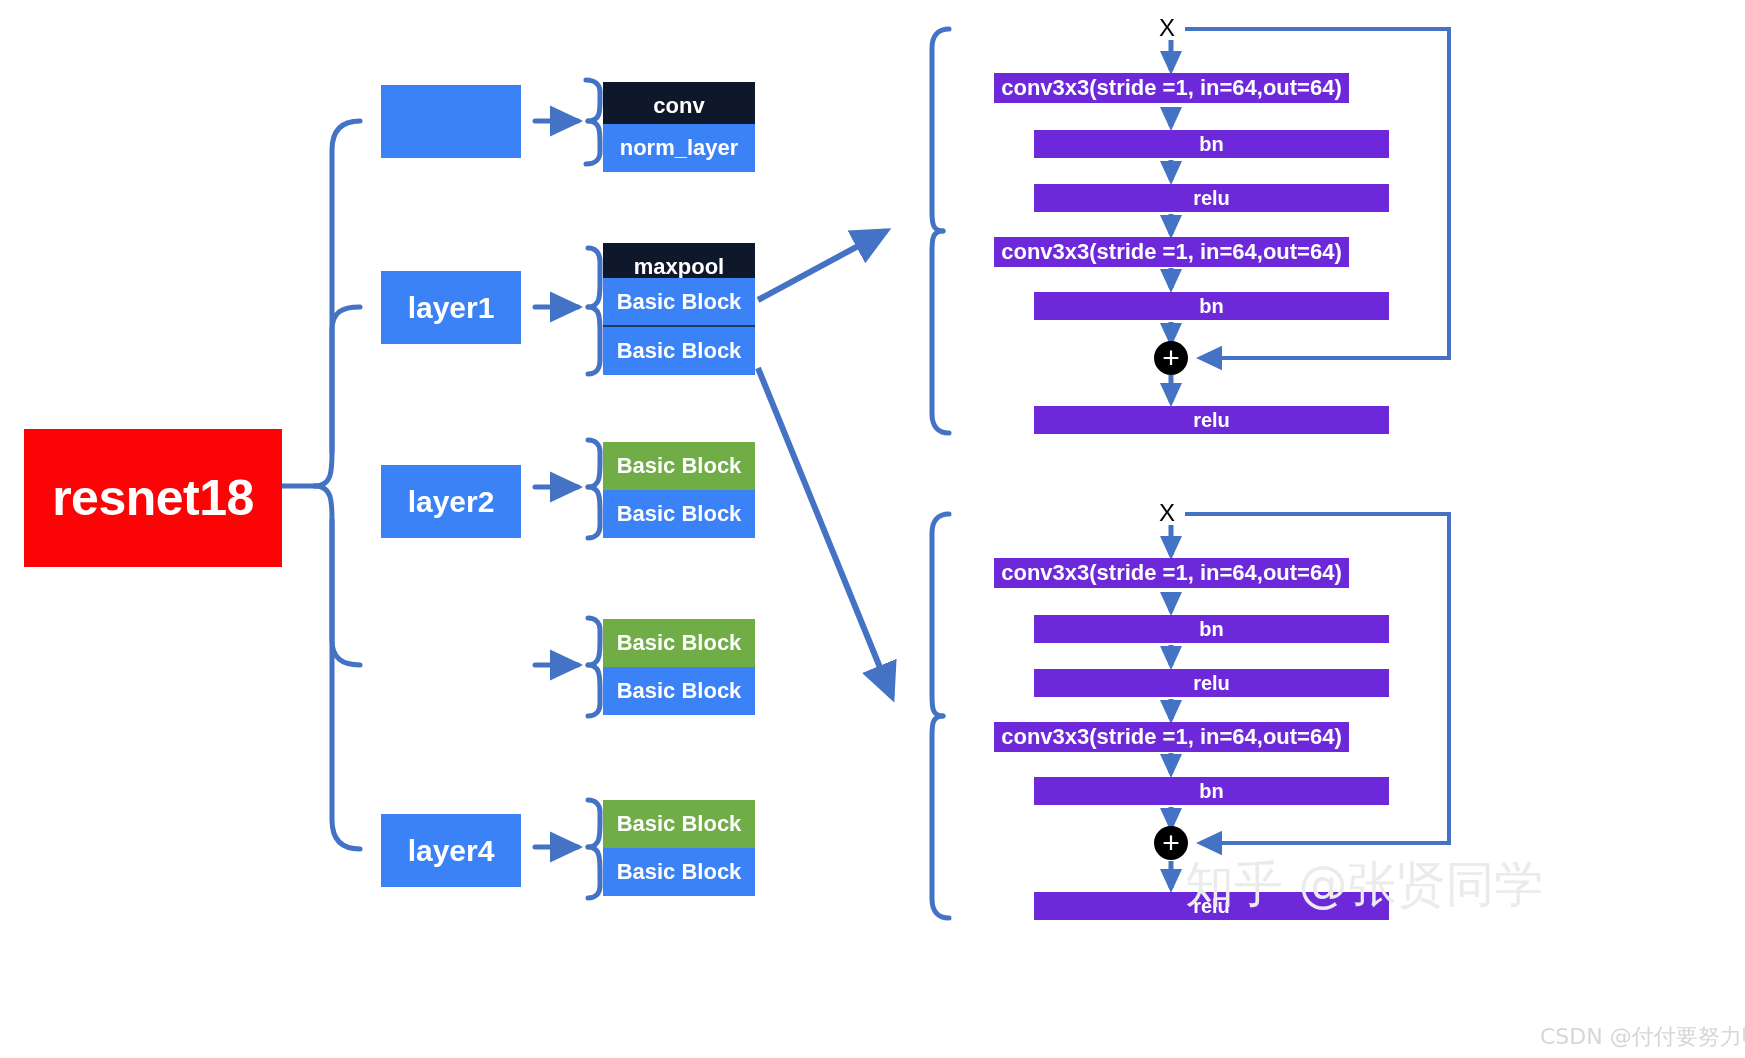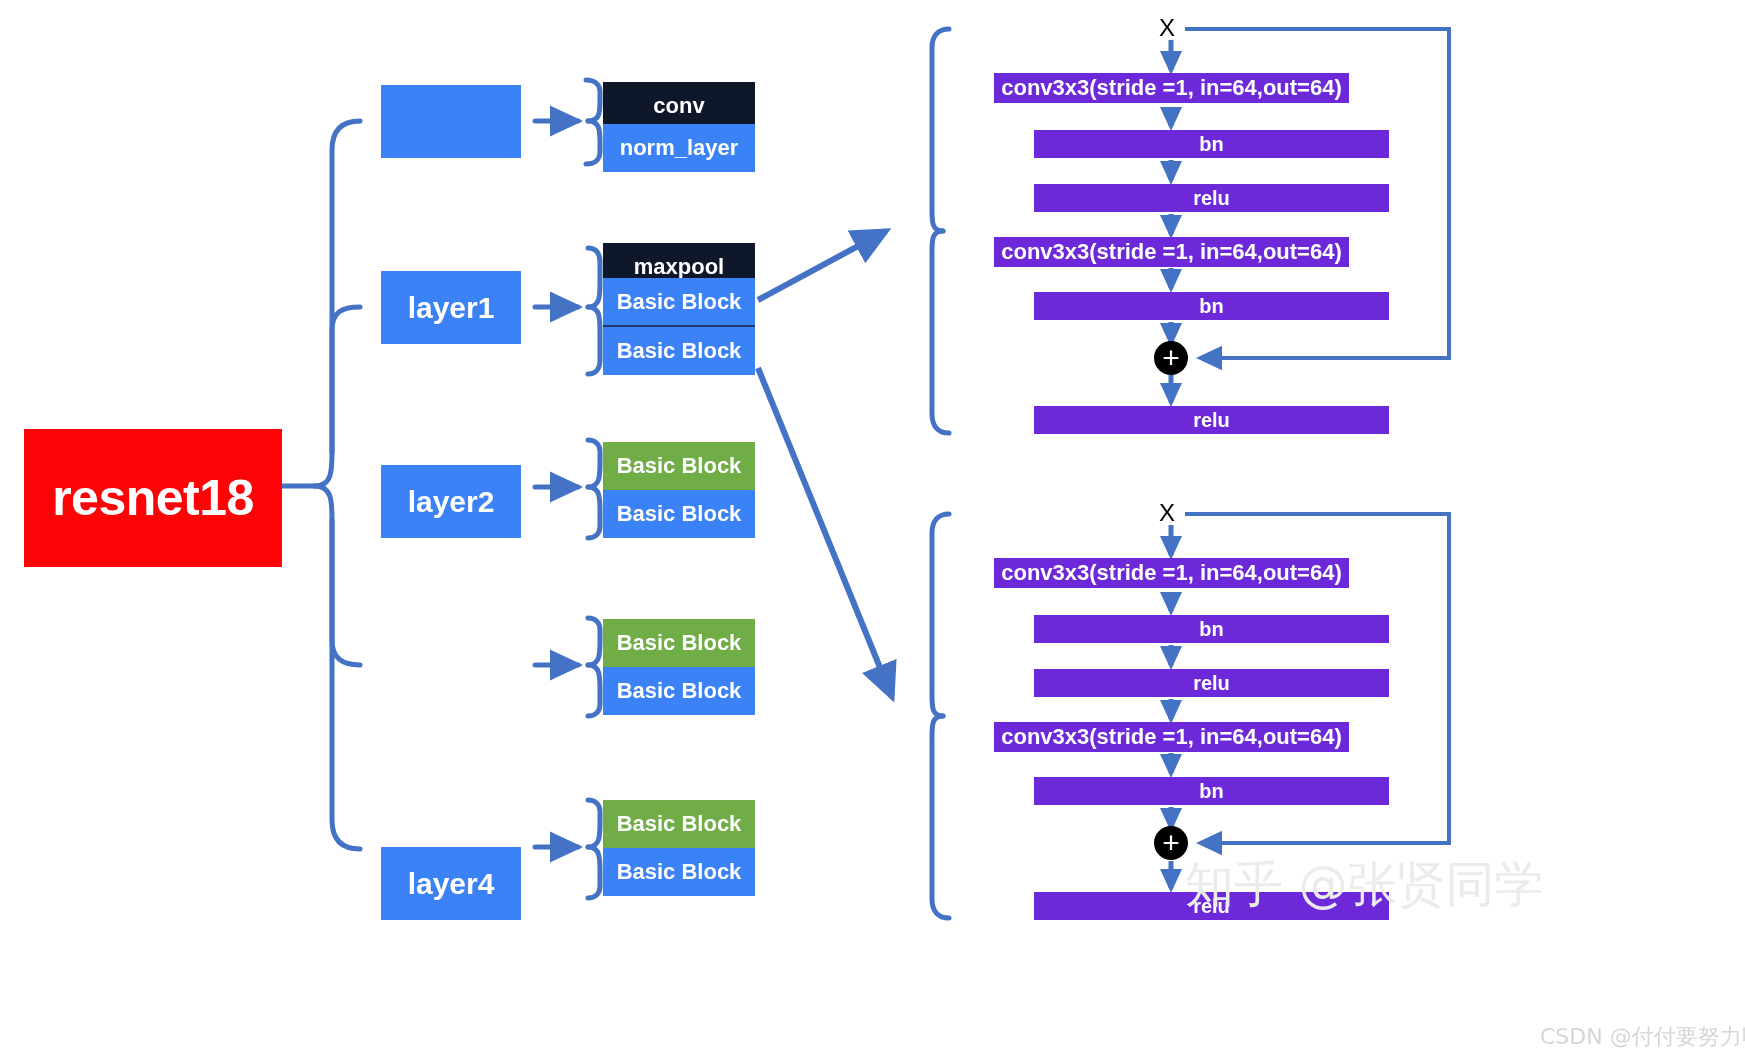--- a/index.html
+++ b/index.html
@@ -165,21 +165,21 @@
   <div class="divider" style="left:603px;top:325px;width:152px;"></div>
   <div class="box blue sub-box" style="left:603px;top:327px;">Basic Block</div>
 
   <div class="box blue layer-box" style="left:381px;top:451px;margin-top:14px;">layer2</div>
   <div class="box green sub-box" style="left:603px;top:442px;">Basic Block</div>
   <div class="box blue sub-box" style="left:603px;top:490px;">Basic Block</div>
 
   <div class="box green sub-box" style="left:603px;top:619px;">Basic Block</div>
   <div class="box blue sub-box" style="left:603px;top:667px;">Basic Block</div>
 
-  <div class="box blue layer-box" style="left:381px;top:847px;">layer4</div>
+  <div class="box blue layer-box" style="left:381px;top:814px;">layer4</div>
   <div class="box green sub-box" style="left:603px;top:800px;">Basic Block</div>
   <div class="box blue sub-box" style="left:603px;top:848px;">Basic Block</div>
 
   <div class="xlabel" style="left:1159px;top:14px;">X</div>
 
   <div class="rb conv" style="left:994px;top:73px;width:355px;height:30px;">conv3x3(stride =1, in=64,out=64)</div>
   <div class="rb lbl" style="left:994px;top:130px;width:355px;height:28px;">bn</div>
   <div class="rb lbl" style="left:994px;top:184px;width:355px;height:28px;">relu</div>
   <div class="rb conv" style="left:994px;top:237px;width:355px;height:30px;">conv3x3(stride =1, in=64,out=64)</div>
   <div class="rb lbl" style="left:994px;top:292px;width:355px;height:28px;">bn</div>

